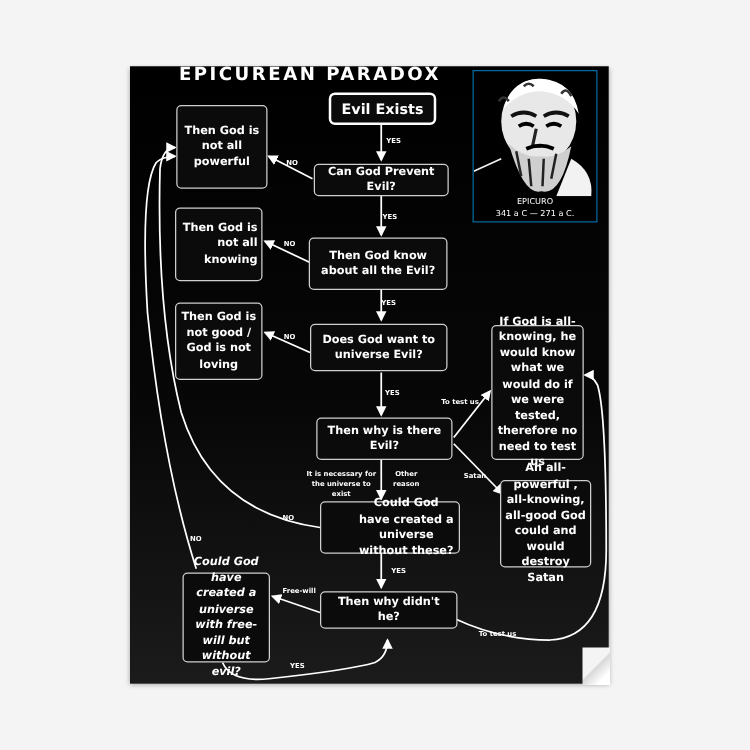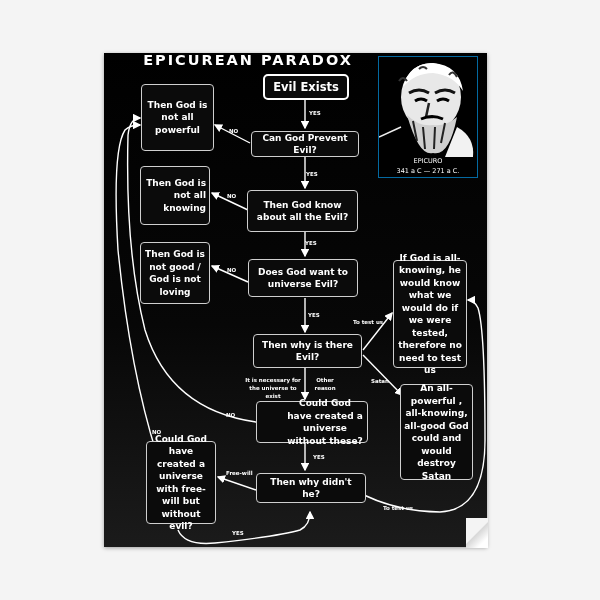--- a/index.html
+++ b/index.html
@@ -108,27 +108,27 @@
 <div class="box" style="left:140px;top:166px;width:70px;height:59px;text-align:right;">Then God is not all knowing</div>
 
 <div class="box" style="left:248px;top:259px;width:110px;height:38px;">Does God want to universe Evil?</div>
 
 <div class="box" style="left:140px;top:242px;width:70px;height:62px;">Then God is not good / God is not loving</div>
 
 <div class="box" style="left:253px;top:334px;width:109px;height:34px;">Then why is there Evil?</div>
 
 <div class="box" style="left:393px;top:260px;width:74px;height:108px;">If God is all-knowing, he would know what we would do if we were tested, therefore no need to test us</div>
 
-<div class="box" style="left:400px;top:384px;width:73px;height:96px;">An all-powerful , all-knowing, all-good God could and would destroy Satan</div>
+<div class="box" style="left:400px;top:384px;width:73px;height:70px;">An all-powerful , all-knowing, all-good God could and would destroy Satan</div>
 
 <div class="box" style="left:256px;top:401px;width:112px;height:42px;padding-left:29px;">Could God have created a universe without these?</div>
 
 <div class="box" style="left:256px;top:473px;width:110px;height:30px;">Then why didn't he?</div>
 
-<div class="box" style="left:146px;top:441px;width:70px;height:83px;">Could God have created a universe with free-will but without evil?</div>
+<div class="box" style="left:146px;top:458px;width:70px;height:72px;font-style:italic;">Could God have created a universe with free-will but without evil?</div>
 
 <div class="lbl" style="left:309px;top:109px;">YES</div>
 <div class="lbl" style="left:229px;top:127px;">NO</div>
 <div class="lbl" style="left:306px;top:170px;">YES</div>
 <div class="lbl" style="left:227px;top:192px;">NO</div>
 <div class="lbl" style="left:305px;top:239px;">YES</div>
 <div class="lbl" style="left:227px;top:266px;">NO</div>
 <div class="lbl" style="left:308px;top:311px;">YES</div>
 <div class="lbl" style="left:353px;top:318px;">To test us</div>
 <div class="lbl" style="left:371px;top:377px;">Satan</div>

